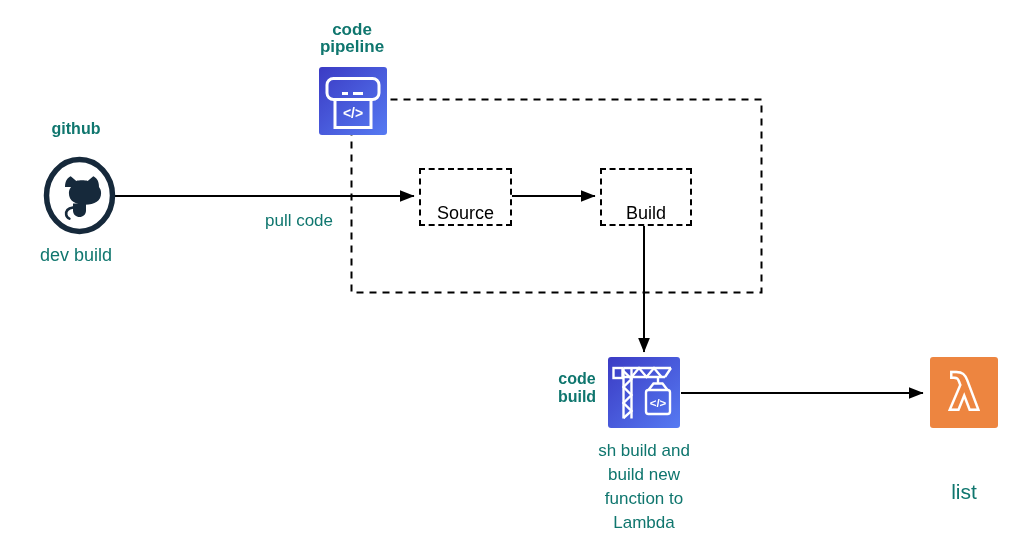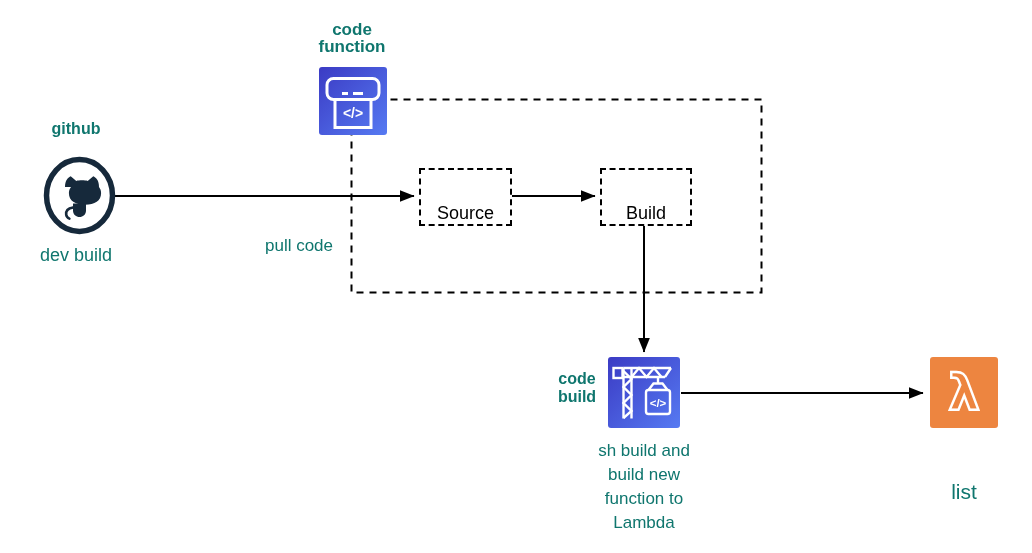--- a/index.html
+++ b/index.html
@@ -42,25 +42,25 @@
 
   <svg class="icon-svg" style="left:42px; top:156px;" width="75" height="80" viewBox="0 0 75 80">
     <ellipse cx="37.5" cy="39.5" rx="33" ry="36" fill="#ffffff" stroke="#16293b" stroke-width="5.5"></ellipse>
     <path fill="#16293b" d="M23,31 c0,-3.2 0.6,-5.8 2.1,-7.8 c0.9,-1.1 2.5,-2.4 3.6,-2.9 l5.6,4.6 c2.9,-0.8 8.5,-0.8 11.4,0 l5.6,-4.6 c1.1,0.5 2.7,1.8 3.6,2.9 c1.5,2 2.1,4.6 2.1,7.8 c1.4,1.8 2.1,3.8 2.1,6 c0,7.8 -6.3,11.8 -16.1,11.8 c-9.8,0 -16.1,-4 -16.1,-11.8 c0,-2.2 0.7,-4.2 2.1,-6 z"></path>
     <path fill="#16293b" d="M31,47.5 h13 v7 c0,4.2 -3.2,6.5 -6.5,6.5 c-3.3,0 -6.5,-2.3 -6.5,-6.5 z"></path>
     <path fill="none" stroke="#16293b" stroke-width="2.6" stroke-linecap="round" d="M31,51.5 c-5,0.8 -7.3,3.2 -6.8,7.2 c0.3,2.1 1.6,3.3 3.2,3.9"></path>
   </svg>
 
   <div class="lbl" style="left:14px; top:245px; width:124px; font-size:18px;">dev build</div>
 
-  <div class="lbl" style="left:249px; top:211px; width:100px; font-size:17px;margin-top:25px;">pull code</div>
+  <div class="lbl" style="left:249px; top:211px; width:100px; font-size:17px;">pull code</div>
 
   <div class="lbl bold" style="left:300px; top:21px; width:104px; font-size:17px; line-height:17px;">
     <div>code</div>
-    <div>function</div>
+    <div>pipeline</div>
   </div>
 
   <svg class="icon-svg" style="left:319px; top:67px;" width="68" height="68" viewBox="0 0 68 68">
     <defs>
       <linearGradient id="gpipe" gradientUnits="userSpaceOnUse" x1="0" y1="0" x2="68" y2="68">
         <stop offset="0" stop-color="#3b3bc4"></stop>
         <stop offset="1" stop-color="#567af2"></stop>
       </linearGradient>
     </defs>
     <rect x="0" y="0" width="68" height="68" rx="3" fill="url(#gpipe)"></rect>

